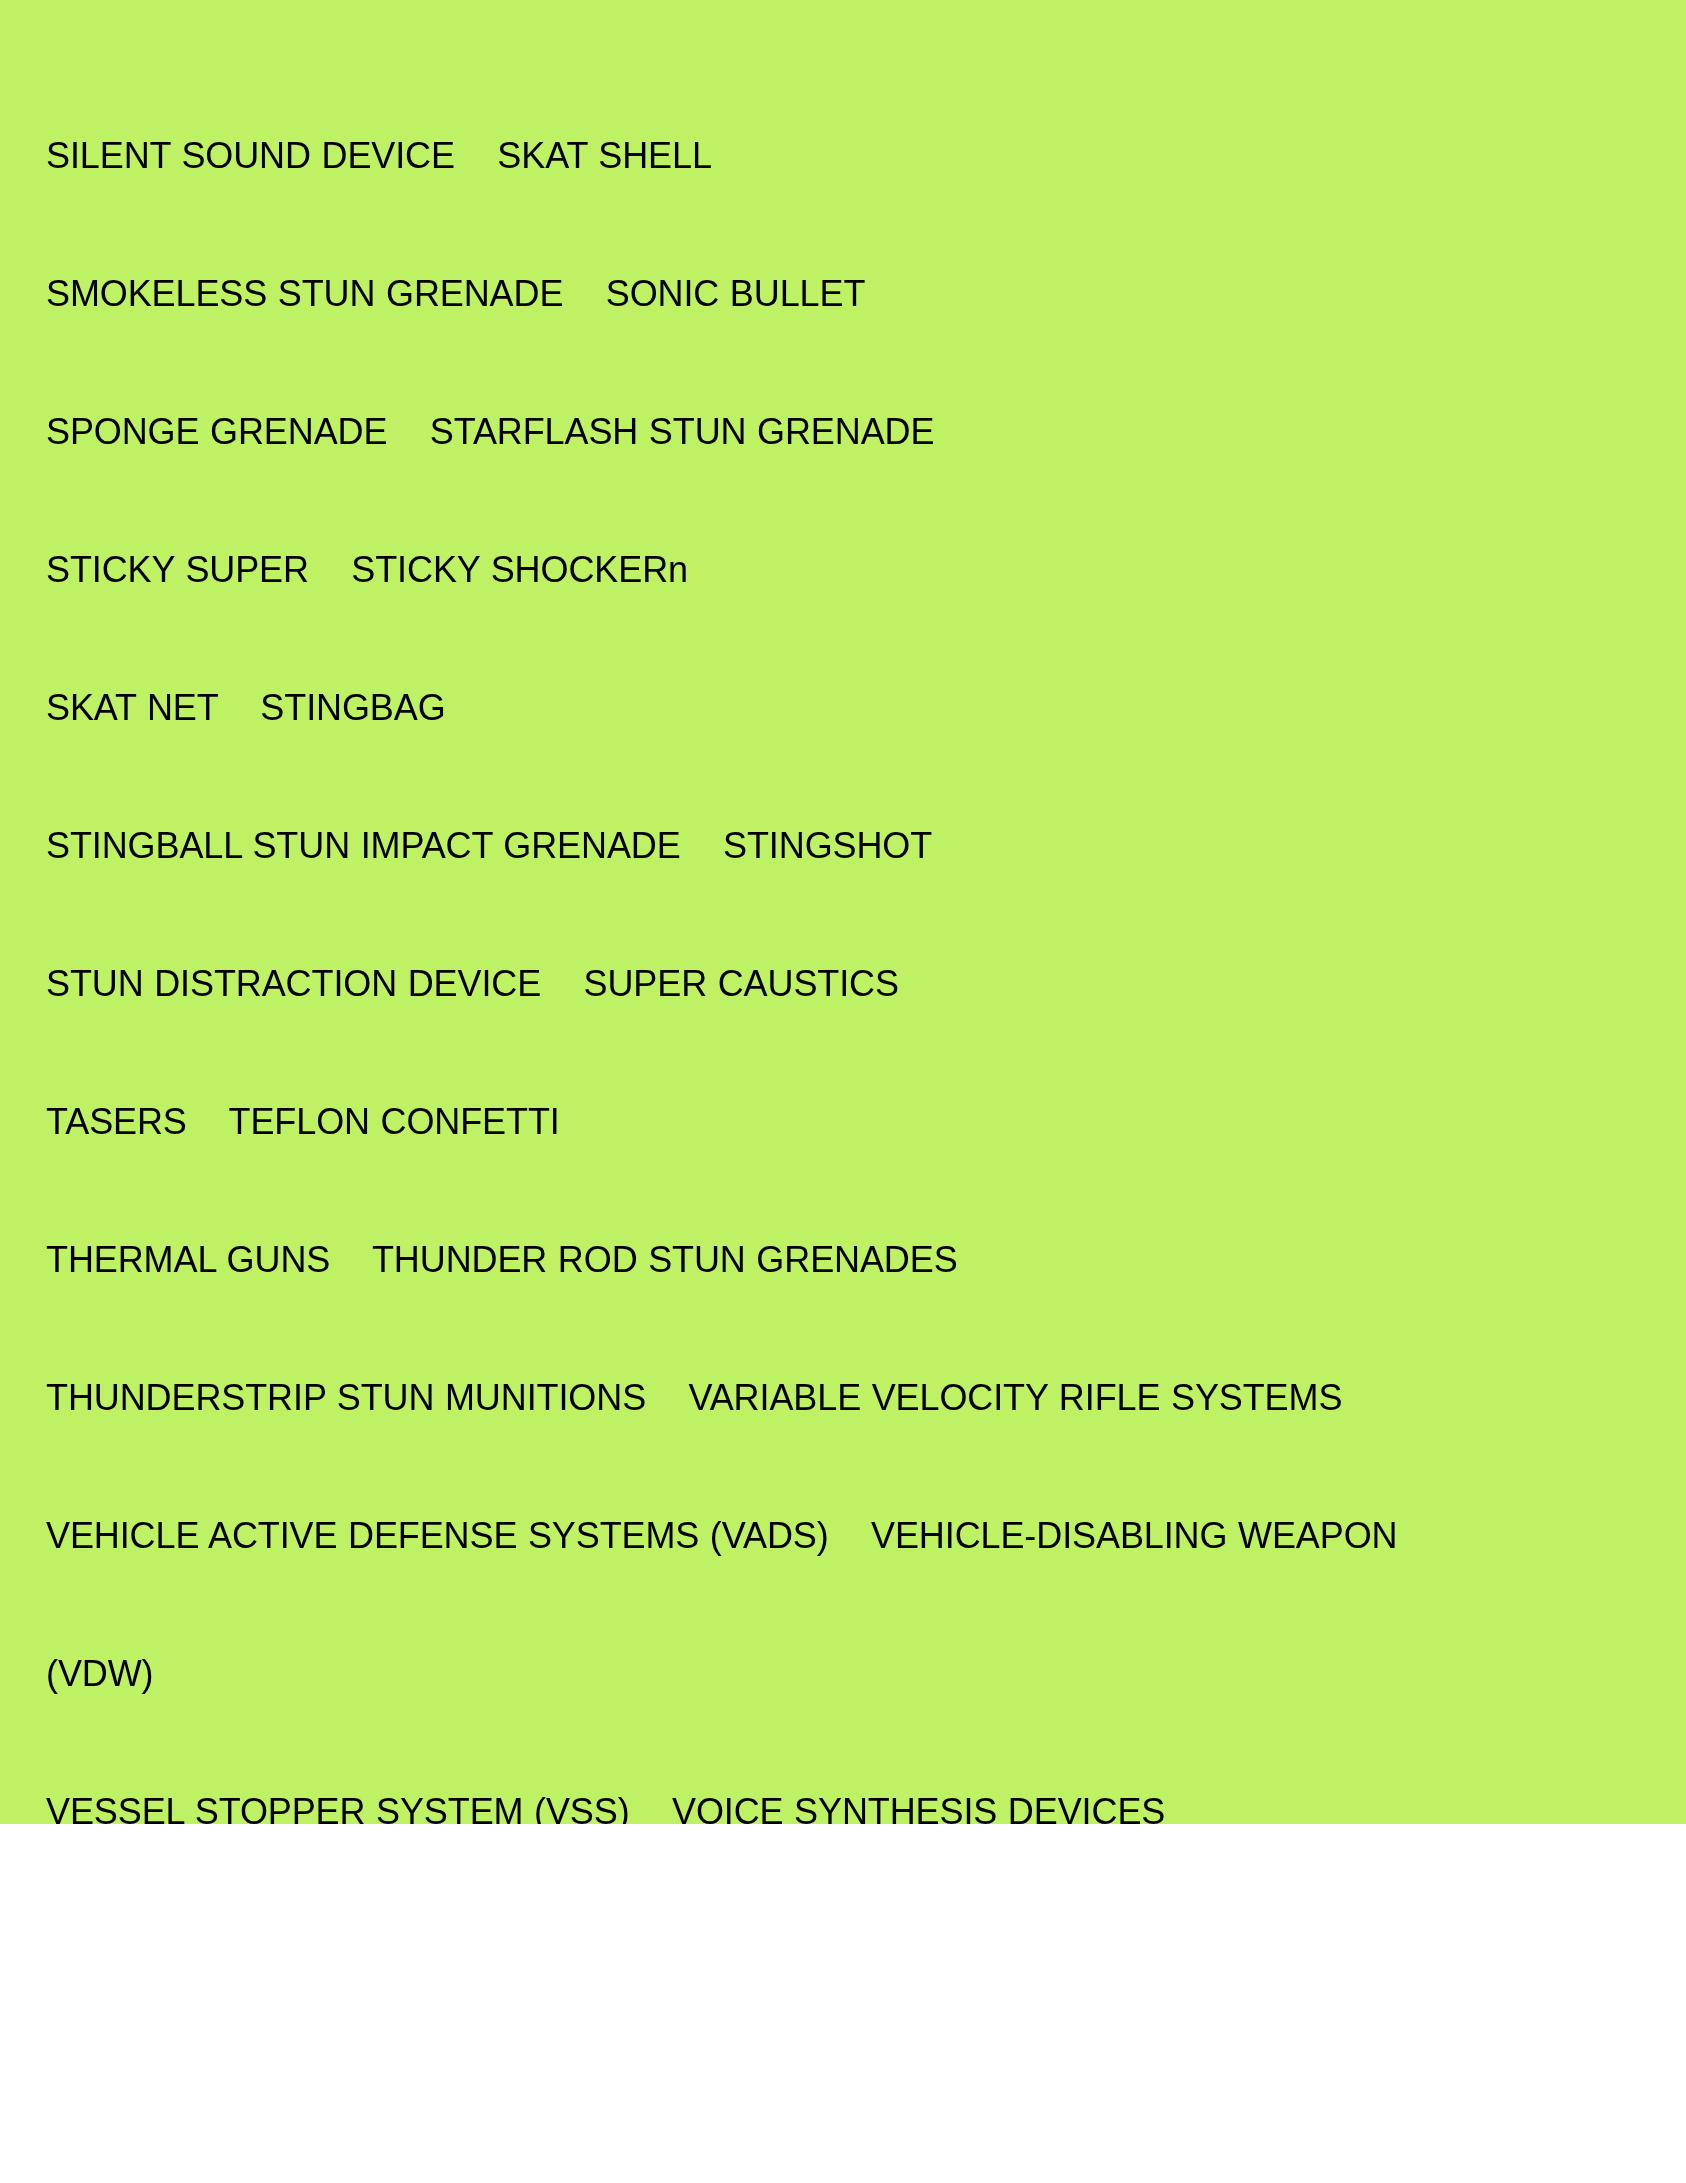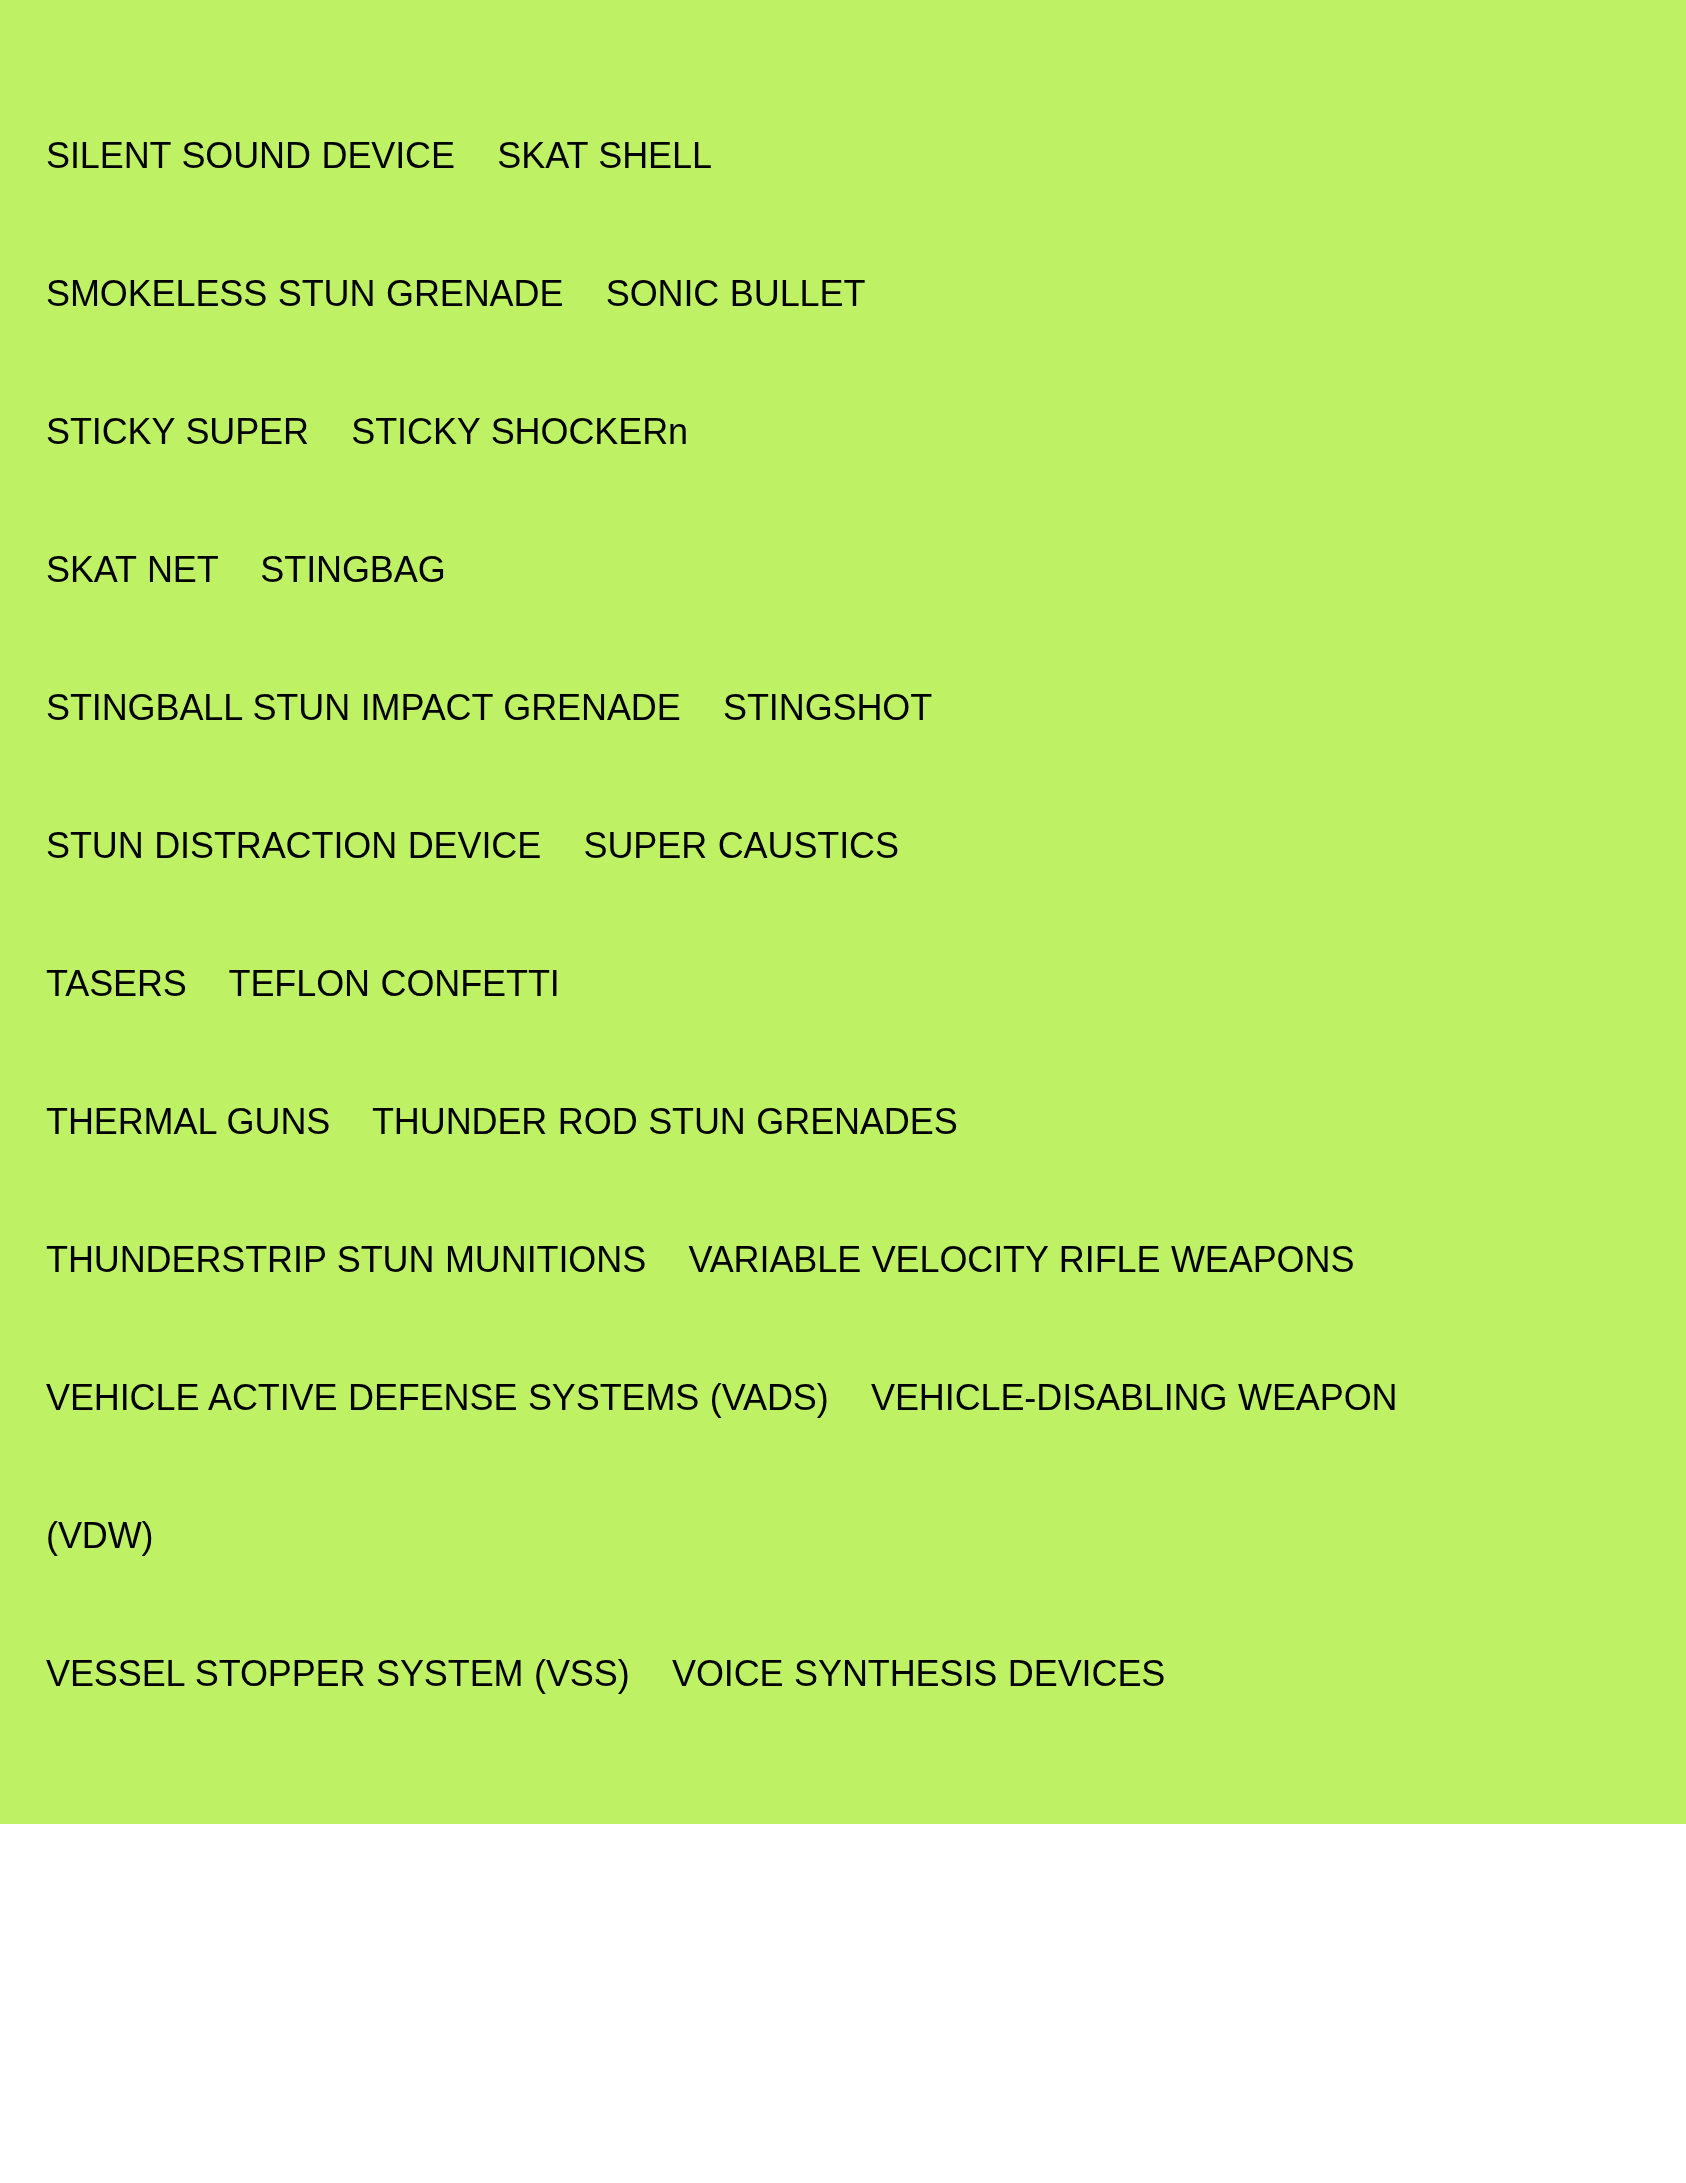--- a/index.html
+++ b/index.html
@@ -42,27 +42,28 @@
 </style>
 </head>
 <body>
 
 <div class="page">
   <div class="doc-body">
 
     <div class="hard-lines">
       <span class="ln">SILENT SOUND DEVICE    SKAT SHELL</span>
       <span class="ln">SMOKELESS STUN GRENADE    SONIC BULLET</span>
+      <span class="ln">SPONGE GRENADE    STARFLASH STUN GRENADE</span>
       <span class="ln">STICKY SUPER    STICKY SHOCKERn</span>
       <span class="ln">SKAT NET    STINGBAG</span>
       <span class="ln">STINGBALL STUN IMPACT GRENADE    STINGSHOT</span>
       <span class="ln">STUN DISTRACTION DEVICE    SUPER CAUSTICS</span>
       <span class="ln">TASERS    TEFLON CONFETTI</span>
       <span class="ln">THERMAL GUNS    THUNDER ROD STUN GRENADES</span>
-      <span class="ln">THUNDERSTRIP STUN MUNITIONS    VARIABLE VELOCITY RIFLE WEAPONS</span>
+      <span class="ln">THUNDERSTRIP STUN MUNITIONS    VARIABLE VELOCITY RIFLE SYSTEMS</span>
       <span class="ln">VEHICLE ACTIVE DEFENSE SYSTEMS (VADS)    VEHICLE-DISABLING WEAPON</span>
       <span class="ln">(VDW)</span>
       <span class="ln">VESSEL STOPPER SYSTEM (VSS)    VOICE SYNTHESIS DEVICES</span>
     </div>
 
   </div>
 </div>
 
 
 </body></html>

